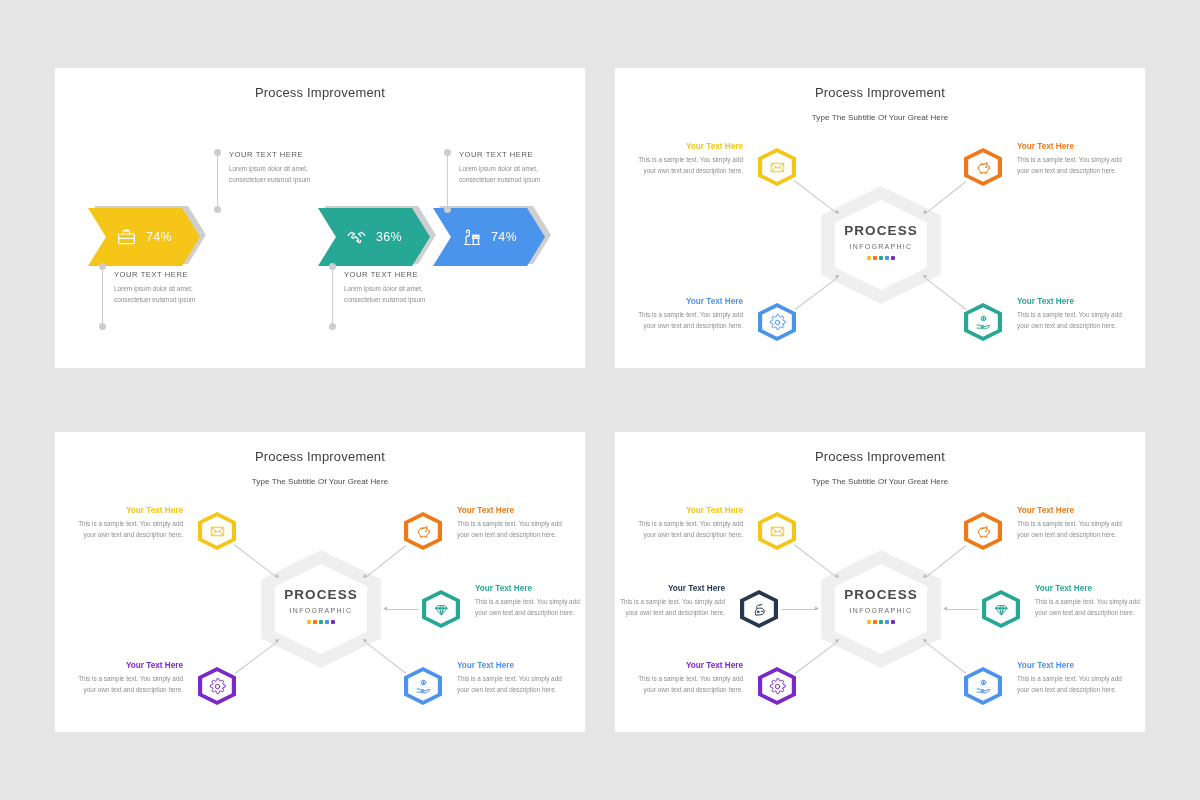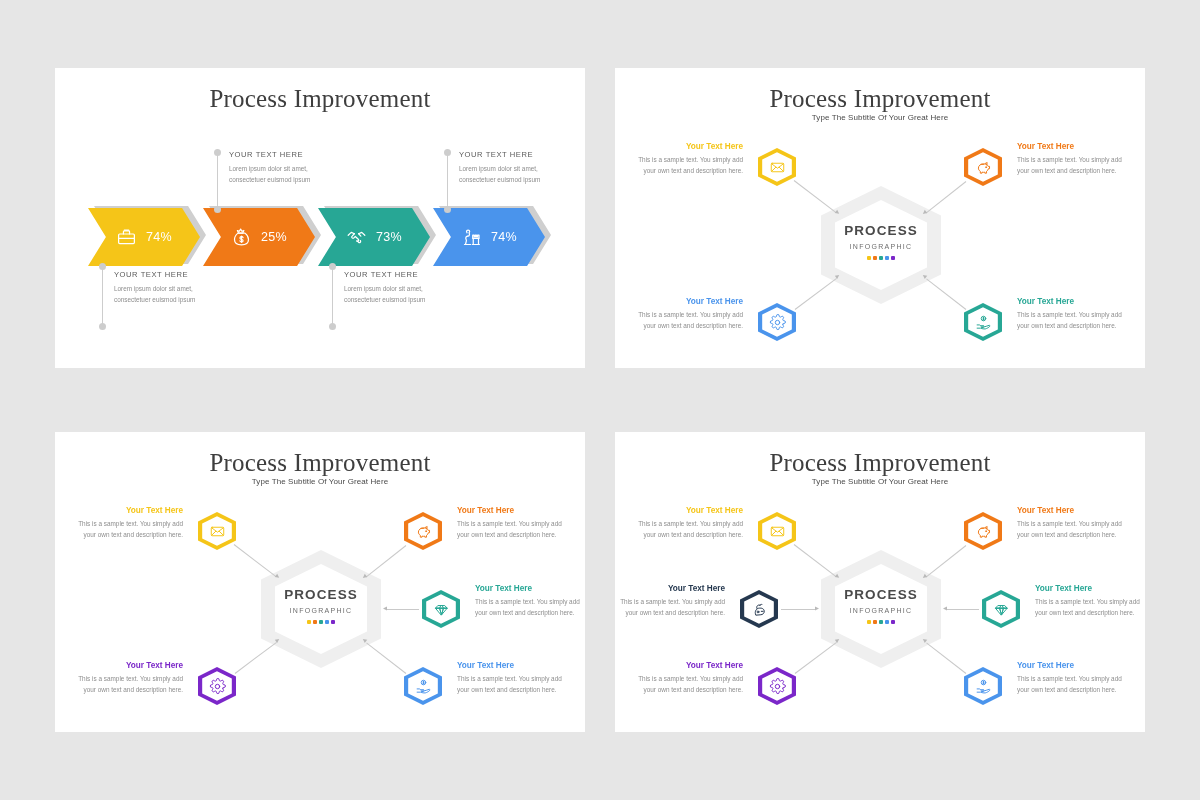--- a/index.html
+++ b/index.html
@@ -20,23 +20,22 @@
     overflow: hidden;
   }
   #slide-1 { left: 55px;  top: 68px;  width: 530px; height: 300px; }
   #slide-2 { left: 615px; top: 68px;  width: 530px; height: 300px; }
   #slide-3 { left: 55px;  top: 432px; width: 530px; height: 300px; }
   #slide-4 { left: 615px; top: 432px; width: 530px; height: 300px; }
 
   .s-title {
     position: absolute; left: 0; right: 0; top: 17px;
     text-align: center;
-    font-size: 25px; font-weight: 400; color: #3e3e3e;
+    font-size: 13px; font-weight: 400; color: #3e3e3e;
     letter-spacing: 0.2px;
-    font-family: Liberation Serif, serif;
   }
   .s-sub {
     position: absolute; left: 0; right: 0; top: 45px;
     text-align: center;
     font-size: 8px; font-weight: 400; color: #4a4a4a;
     letter-spacing: 0.1px;
   }
 
   
   .arrow-row { position: absolute; left: 0; top: 140px; width: 530px; height: 60px; }
@@ -129,46 +128,32 @@
               <svg viewBox="0 0 24 24" fill="none" stroke="#ffffff" stroke-width="1.4" stroke-linecap="round" stroke-linejoin="round" class="arrow-ico">
                 <rect x="3" y="8" width="18" height="11" rx="1.2"></rect>
                 <path d="M8.5 8V5.5a1 1 0 0 1 1-1h5a1 1 0 0 1 1 1V8"></path>
                 <path d="M3 13h18"></path>
                 <path d="M9.5 3.5h5"></path>
               </svg>
               <span class="arrow-pct">74%</span>
             </div>
           </div>
         </div>
-        <div class="arrow-unit" style="left: 148px;">
-          <div class="arrow-shadow"></div>
-          <div class="arrow-main" style="background: rgb(240, 121, 23);">
-            <div class="arrow-inner">
-              <svg viewBox="0 0 24 24" fill="none" stroke="#ffffff" stroke-width="1.4" stroke-linecap="round" stroke-linejoin="round" class="arrow-ico">
-                <path d="M8 7c-2.6 2-4 4.6-4 7.4C4 18 7 20.5 12 20.5s8-2.5 8-6.1C20 11.6 18.6 9 16 7z"></path>
-                <path d="M8.6 7l-1.3-3 2.2.9L11 2.4l1.5 2.5 2.2-.9L13.4 7z"></path>
-                <path d="M12 10.5v7"></path>
-                <path d="M13.8 12.2a1.7 1.7 0 0 0-1.8-1.1c-1 0-1.8.6-1.8 1.5s.8 1.3 1.8 1.5 1.8.6 1.8 1.5-.8 1.5-1.8 1.5a1.8 1.8 0 0 1-1.8-1.2"></path>
-              </svg>
-              <span class="arrow-pct">25%</span>
-            </div>
-          </div>
-        </div>
         <div class="arrow-unit" style="left: 263px;">
           <div class="arrow-shadow"></div>
           <div class="arrow-main" style="background: rgb(39, 167, 149);">
             <div class="arrow-inner">
               <svg viewBox="0 0 24 24" fill="none" stroke="#ffffff" stroke-width="1.4" stroke-linecap="round" stroke-linejoin="round" class="arrow-ico">
                 <path d="M2.5 9.5 6 6.2l3.6 1.5"></path>
                 <path d="M21.5 9.5 18 6.2l-3.6 1.5"></path>
                 <path d="M9.6 7.7 7 10.4a1.4 1.4 0 0 0 0 2c.6.6 1.5.6 2 0l1.6-1.6 3.4 3.2a1.3 1.3 0 0 1 0 1.9 1.4 1.4 0 0 1-2 0"></path>
                 <path d="M12.9 15.9 14.4 17.4a1.3 1.3 0 0 0 1.9 0 1.3 1.3 0 0 0 0-1.9"></path>
                 <path d="M14.4 7.7 17 10.4"></path>
               </svg>
-              <span class="arrow-pct">73%</span>
+              <span class="arrow-pct">36%</span>
             </div>
           </div>
         </div>
         <div class="arrow-unit" style="left: 378px;">
           <div class="arrow-shadow"></div>
           <div class="arrow-main" style="background: rgb(74, 148, 236);">
             <div class="arrow-inner">
               <svg viewBox="0 0 24 24" fill="none" stroke="#ffffff" stroke-width="1.4" stroke-linecap="round" stroke-linejoin="round" class="arrow-ico">
                 <path d="M4 20h7"></path>
                 <path d="M5.2 20c0-2 1-3 1-4.5 0-1-.7-1.5-.7-2.6 0-1.6 1.3-2.4 2.3-2.4"></path>

